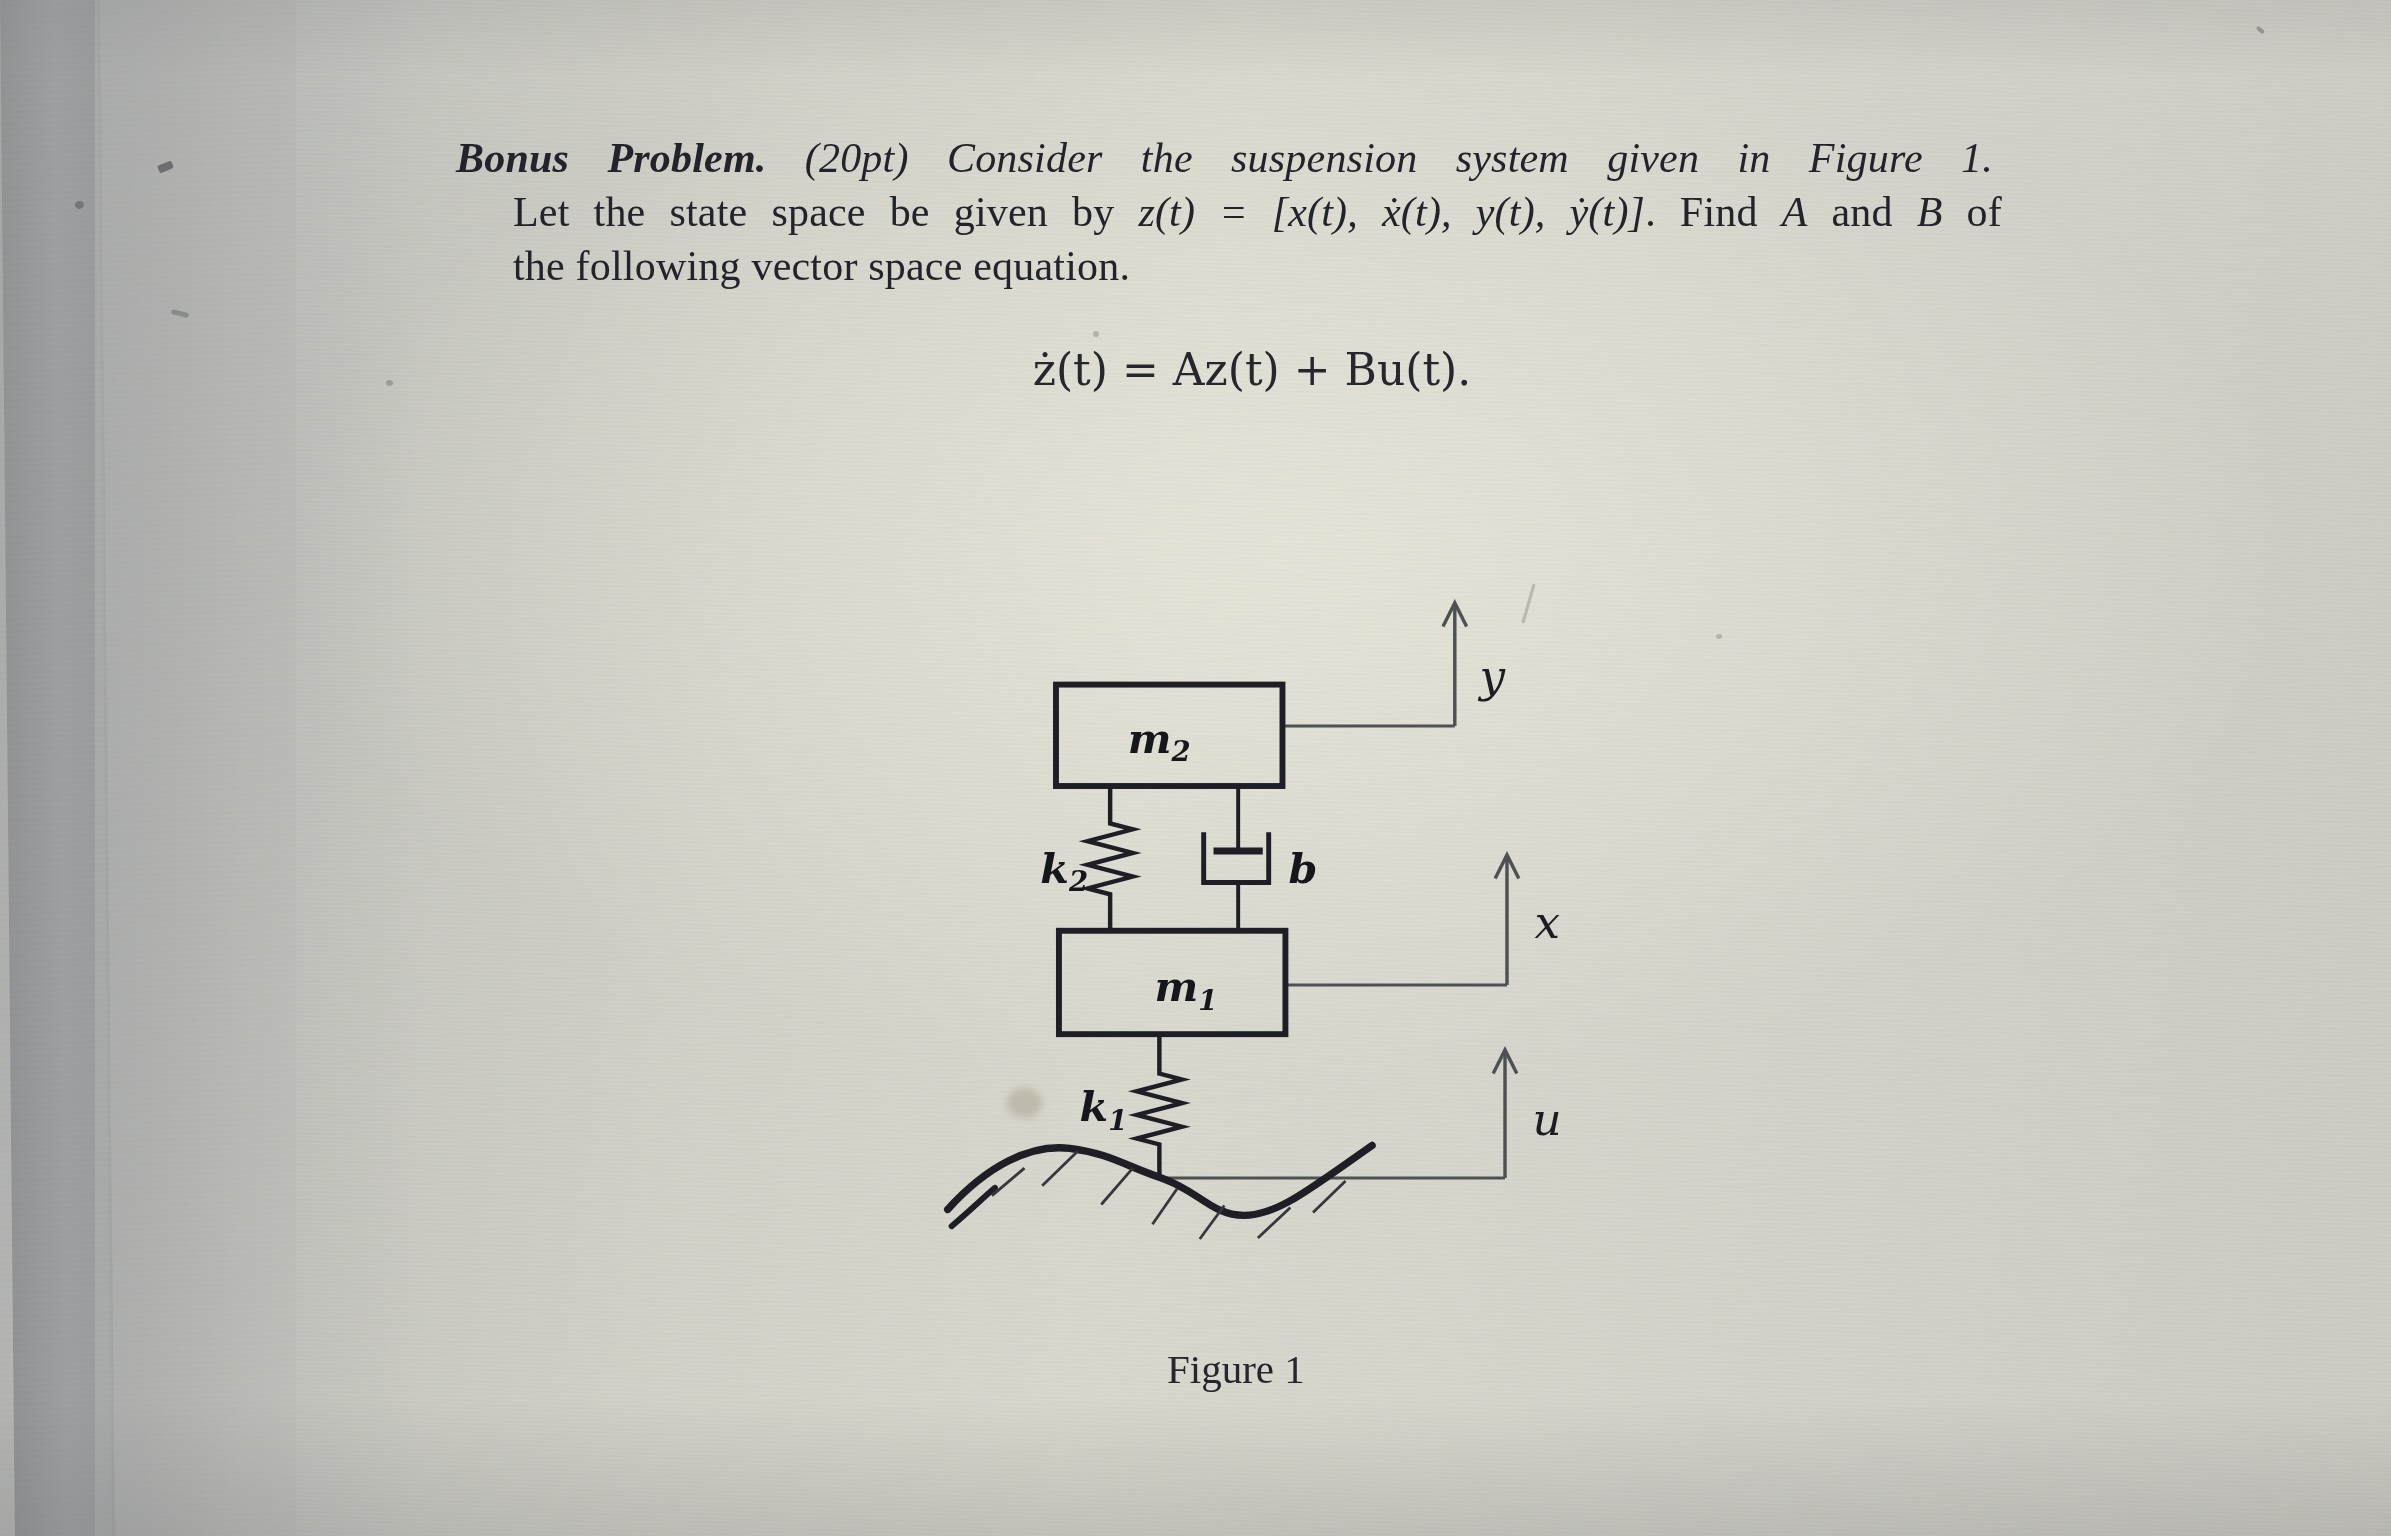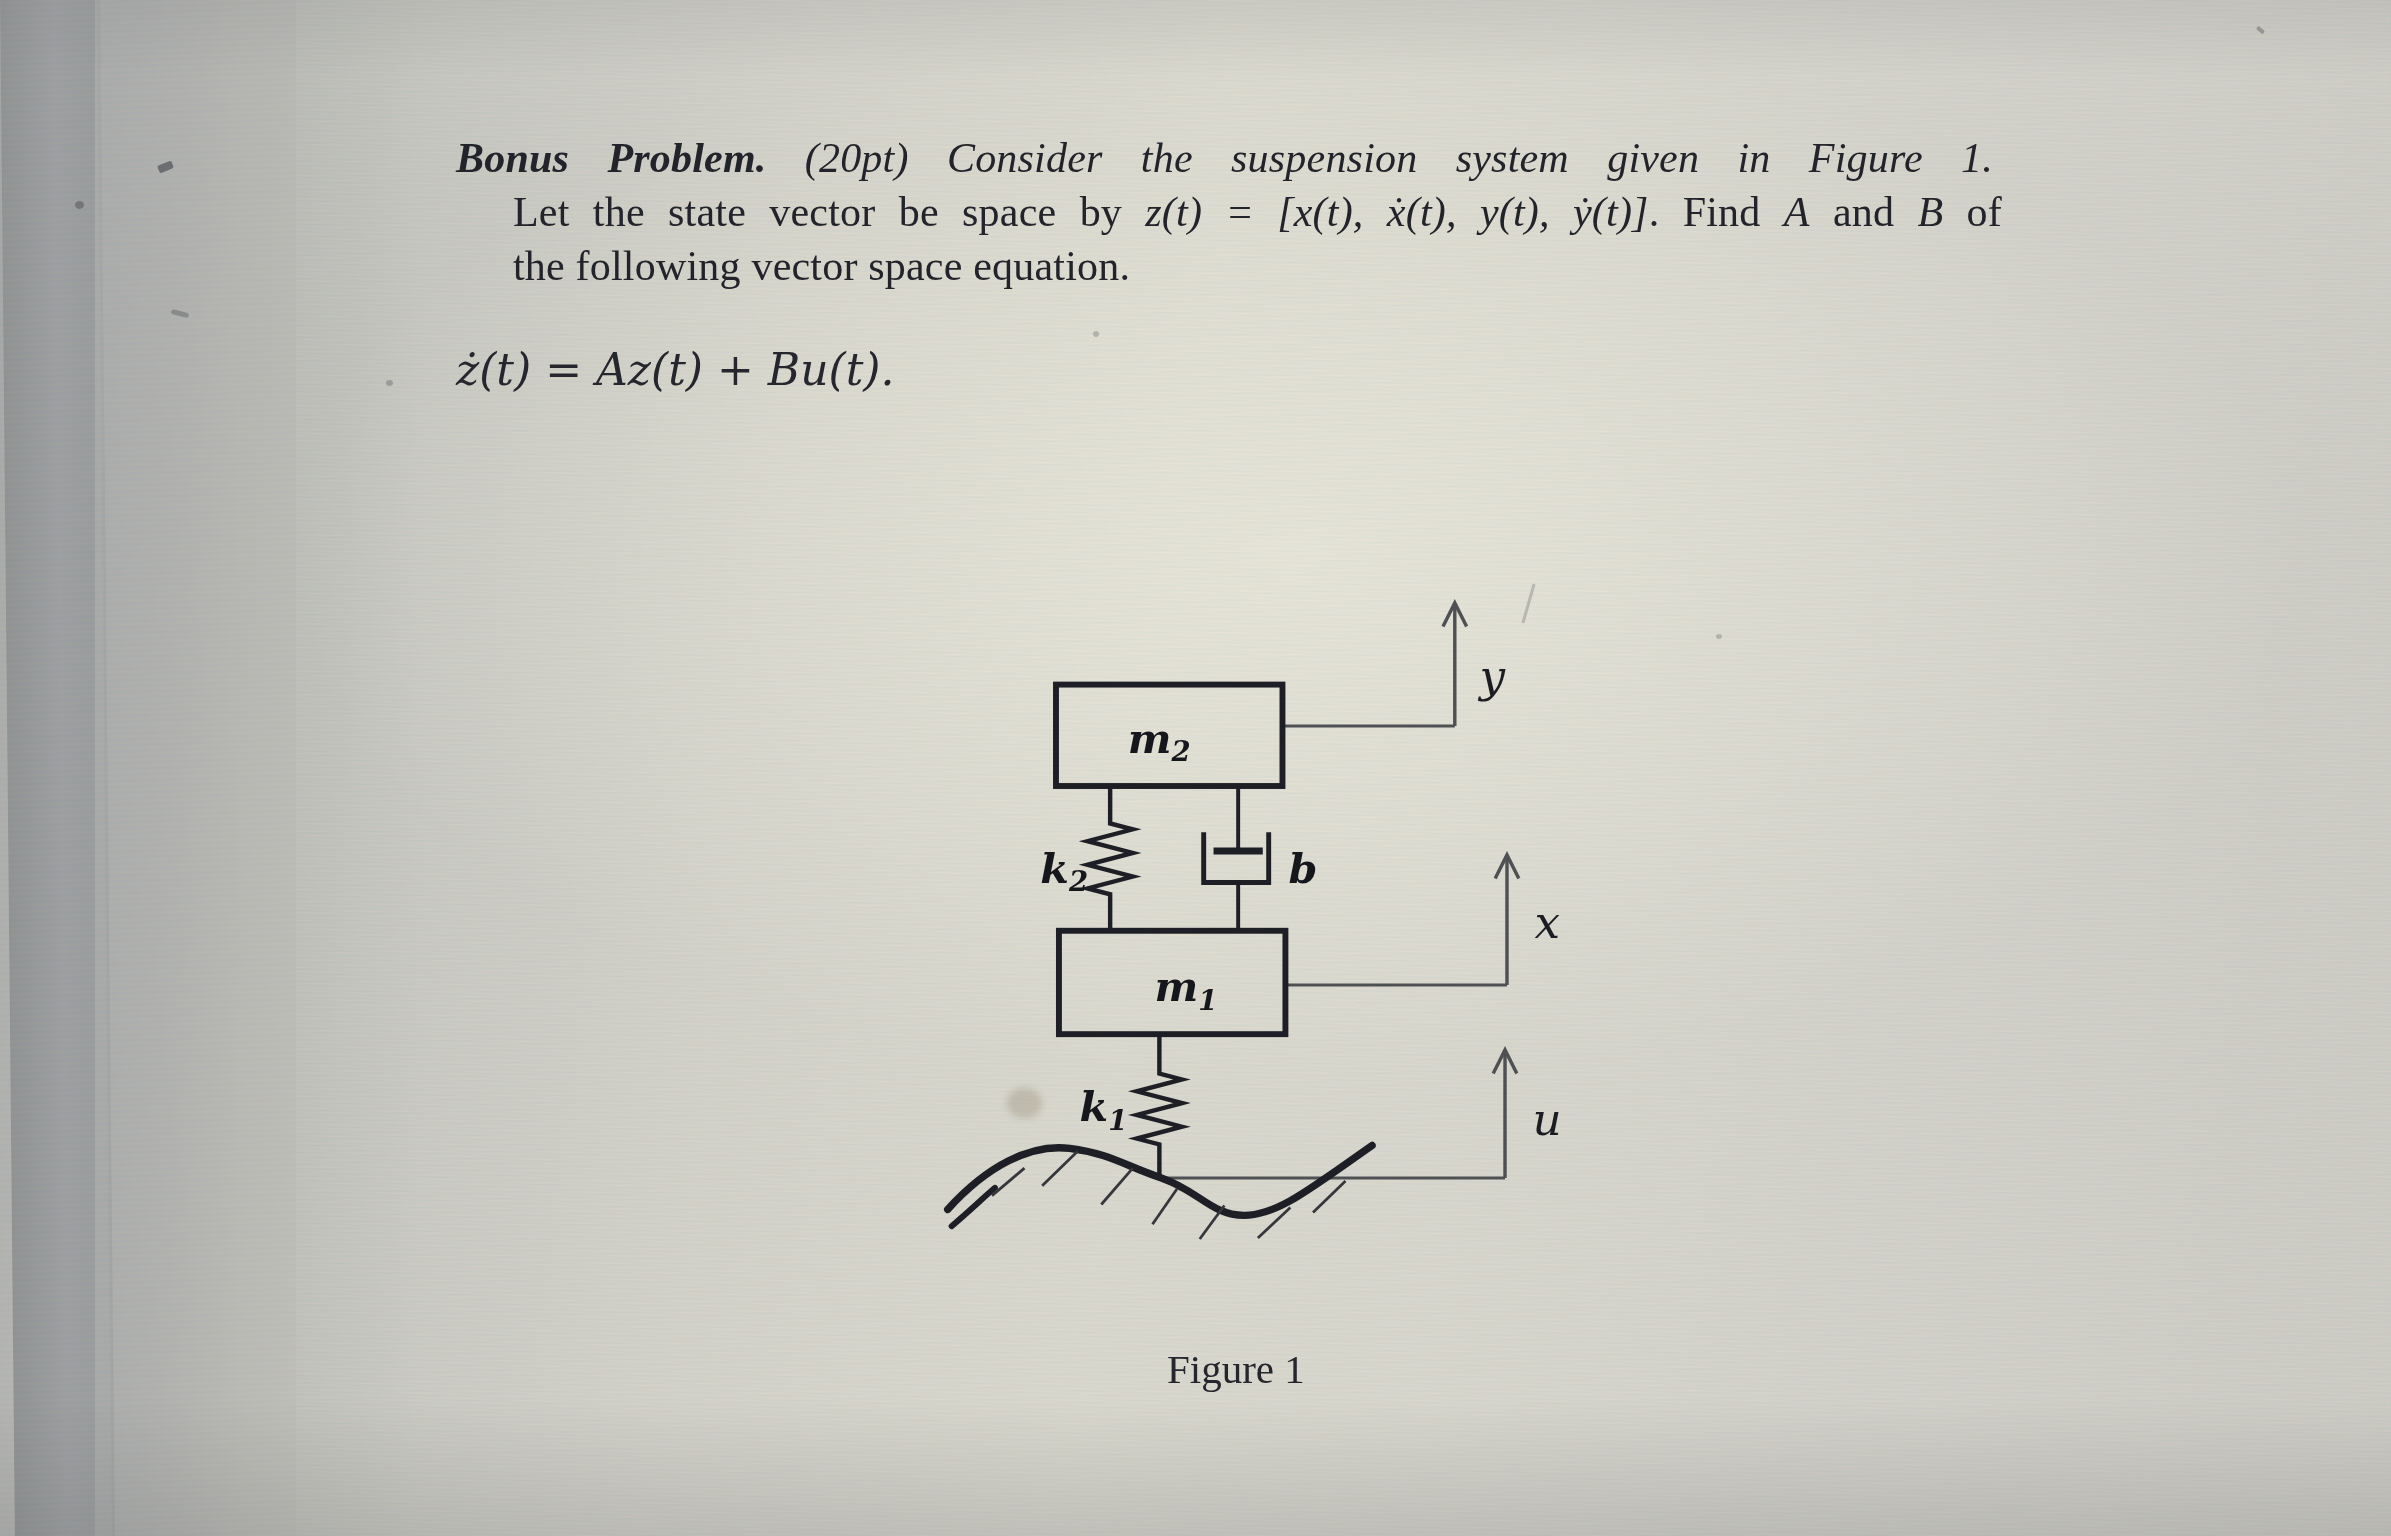--- a/index.html
+++ b/index.html
@@ -42,22 +42,22 @@
   
   .soft { filter: blur(0.4px); }
   .textline {
     position: absolute; font-size: 42px; color: #23242b;
     white-space: nowrap; letter-spacing: 0.2px;
   }
   .just { white-space: normal; text-align: justify; text-align-last: justify; }
   .head { font-weight: bold; }
   .mi { font-family: Liberation Serif, serif; font-style: italic; }
   .eq {
-    position: absolute; font-family: "DejaVu Serif", serif; font-style: italic;
-    font-size: 44px; color: #26272e; text-align: left;
+    position: absolute; font-family: "DejaVu Serif", serif; 
+    font-size: 44px; color: #26272e; text-align: center;
   }
   .caption { position: absolute; font-size: 41px; color: #26272e; text-align: right; }
   svg .thick { stroke: #1e1f26; fill: none; }
   svg .thin  { stroke: #4e5054; fill: none; }
   svg .hatch { stroke: #35373c; fill: none; }
   svg .fig-mk {
     font-family: "DejaVu Serif", serif; font-style: italic; font-weight: bold;
     font-size: 42px; fill: #16171d;
   }
   svg .fig-sub { font-size: 28px; }
@@ -91,21 +91,21 @@
   <div class="speck" style="left:1527px;top:583px;width:3px;height:41px;background:rgba(92,94,100,0.3);transform:rotate(16deg);border-radius:2px;"></div>
   <div class="speck" style="left:1716px;top:634px;width:5.9px;height:4.9px;background:rgba(105,106,110,0.35);border-radius:50%;"></div>
 
   <div class="soft">
 
     <div class="textline just" style="left:456px;top:134px;width:1537px;font-style:italic;">
       <span class="head">Bonus Problem.</span><span> (20pt) Consider the suspension system given in Figure 1.</span>
     </div>
 
     <div class="textline just" style="left:513px;top:188px;width:1489px;">
-      <span>Let the state vector be space by </span><span class="mi">z(t) = [x(t), ẋ(t), y(t), ẏ(t)]</span><span>. Find </span><span class="mi">A</span><span> and </span><span class="mi">B</span><span> of</span>
+      <span>Let the state space be given by </span><span class="mi">z(t) = [x(t), ẋ(t), y(t), ẏ(t)]</span><span>. Find </span><span class="mi">A</span><span> and </span><span class="mi">B</span><span> of</span>
     </div>
 
     <div class="textline" style="left:513px;top:242px;">the following vector space equation.</div>
 
     <div class="eq" style="left:456px;top:344px;width:1592px;">ż(t) = Az(t) + Bu(t).</div>
 
     <svg style="position:absolute;left:926px;top:571px;" width="709" height="690" viewBox="940 580 720 700">
 
       <g>
         <line class="thin" x1="1302" y1="737" x2="1477" y2="737" stroke-width="3"></line>

